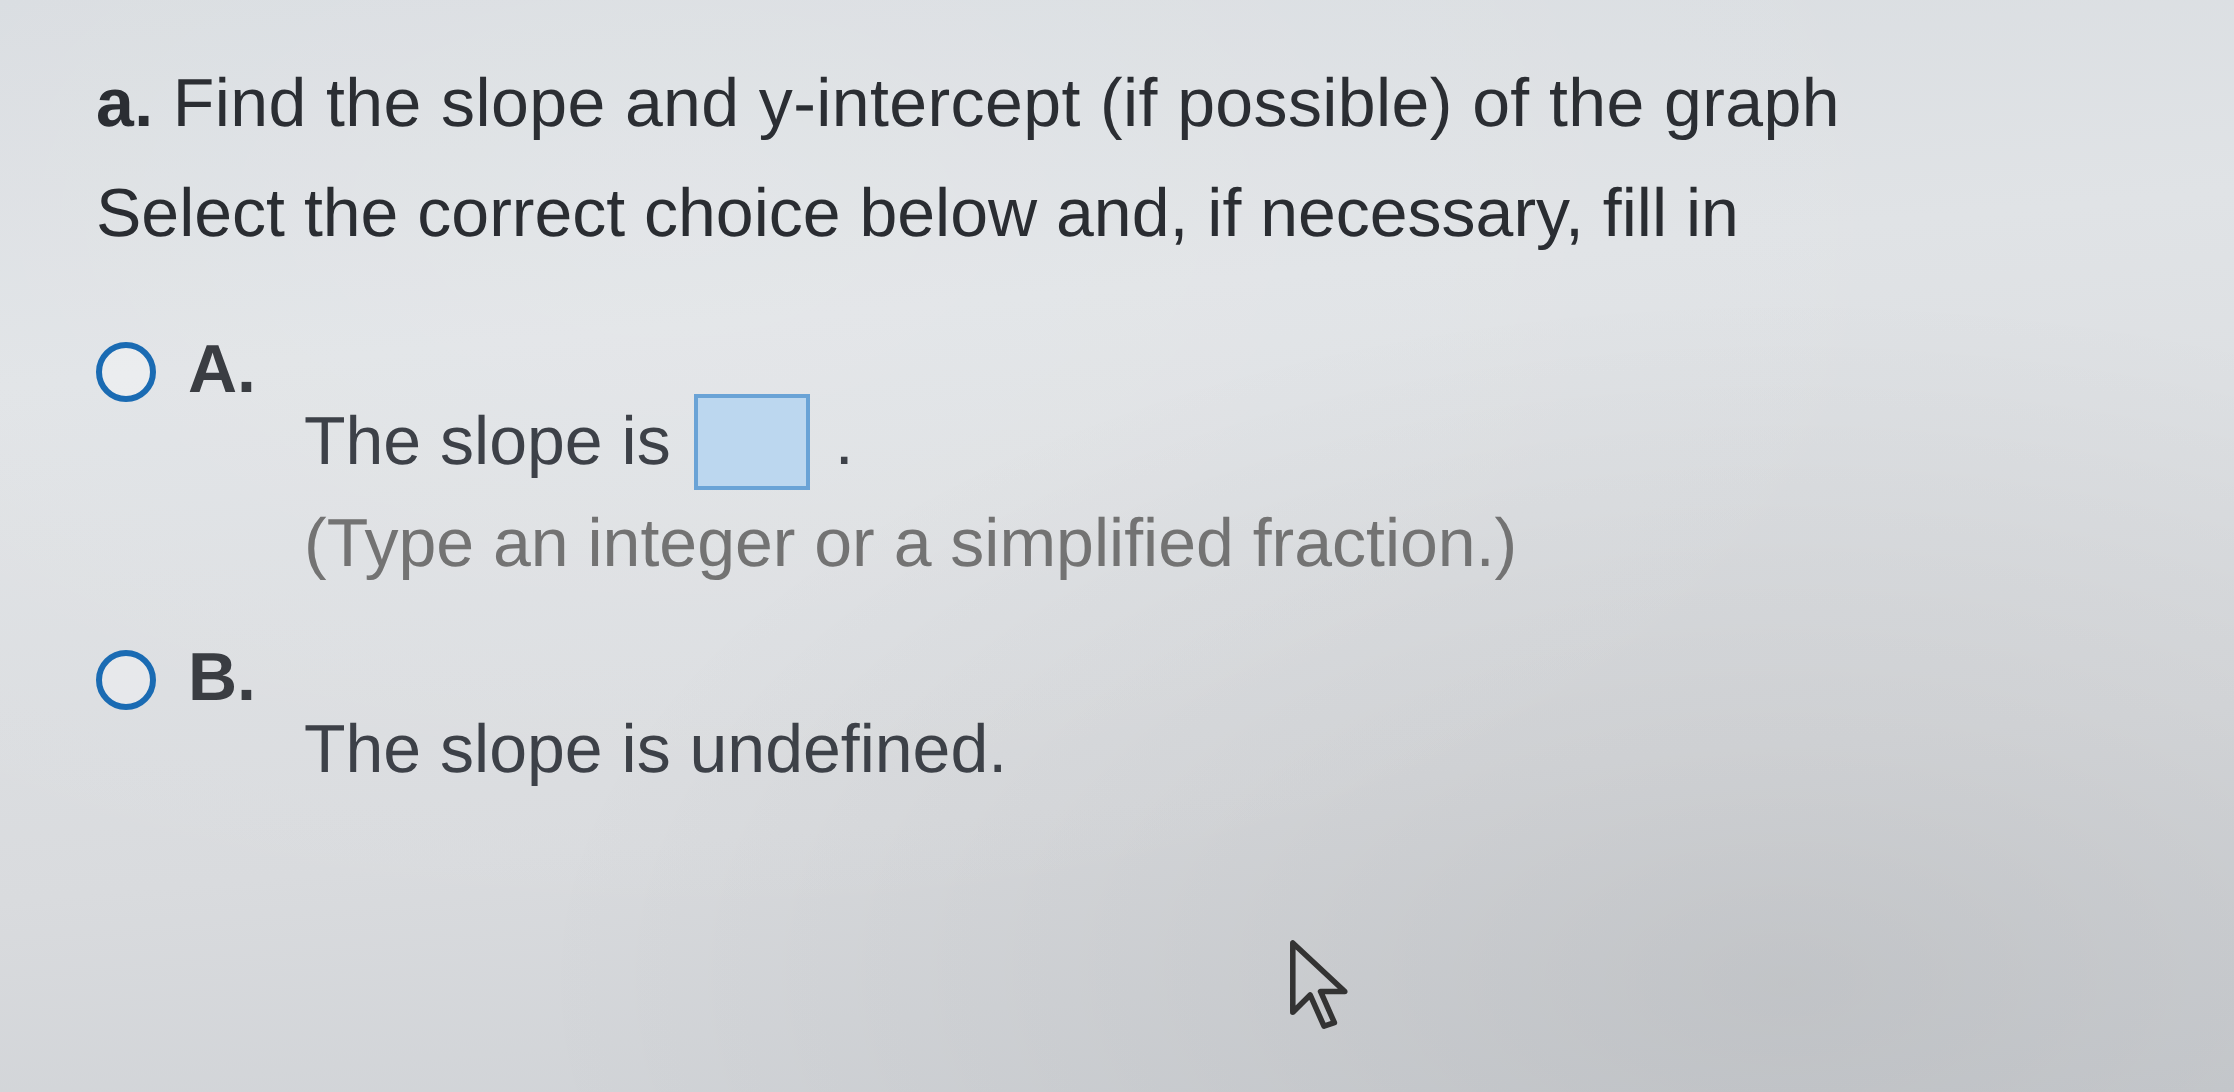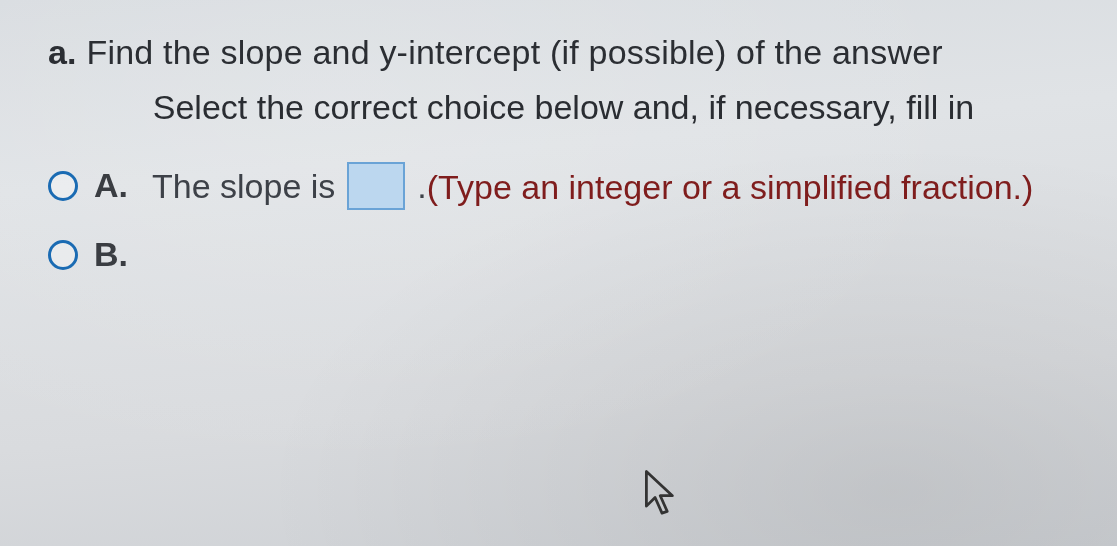--- a/index.html
+++ b/index.html
@@ -39,21 +39,20 @@
     .part-label {
       font-weight: bold;
       color: #2b2e33;
     }
     .instruction {
       font-size: 34px;
       line-height: 1.45;
       color: #2a2d32;
       margin-top: 6px;
       margin-bottom: 28px;
-      text-align: center;
     }
     .choices {
       margin-top: 10px;
     }
     .choice-row {
       display: flex;
       align-items: flex-start;
       font-size: 34px;
       color: #3d4148;
       margin-bottom: 18px;
@@ -70,40 +69,41 @@
       background: rgba(255,255,255,0.3);
     }
     .choice-letter {
       font-weight: bold;
       color: #3a3d42;
       margin-right: 14px;
       min-width: 44px;
     }
     .choice-body {
       display: flex;
-      flex-direction: row;
+      flex-direction: column;
+      margin-top: 36px;
     }
     .choice-text-line {
       display: flex;
       align-items: center;
       flex-wrap: wrap;
       gap: 8px;
     }
     .answer-box {
       display: inline-block;
       width: 58px;
       height: 48px;
       background: #bcd7ef;
       border: 2px solid #6aa3d6;
       margin: 0 4px;
       vertical-align: middle;
     }
     .hint {
       font-size: 34px;
-      color: #7f1d1d;
+      color: #737373;
       margin-top: 2px;
     }
     .cursor {
       position: absolute;
       left: 640px;
       top: 468px;
       z-index: 5;
       pointer-events: none;
     }
     .cursor svg {
@@ -111,21 +111,21 @@
       height: 52px;
     }
   </style>
 </head>
 <body>
 
 <div class="question-block">
 
   <p class="prompt-line">
     <span class="part-label">a.</span>
-    <span>Find the slope and y-intercept (if possible) of the answer</span>
+    <span>Find the slope and y-intercept (if possible) of the graph</span>
   </p>
 
   <p class="instruction">
     <span>Select the correct choice below and, if necessary, fill in</span><br>
   </p>
 
   <div class="choices">
 
     <div class="choice-row">
       <span class="radio"></span>
@@ -136,20 +136,25 @@
           <span class="answer-box"></span>
           <span>.</span>
         </div>
         <div class="hint">(Type an integer or a simplified fraction.)</div>
       </div>
     </div>
 
     <div class="choice-row">
       <span class="radio"></span>
       <span class="choice-letter">B.</span>
+      <div class="choice-body">
+        <div class="choice-text-line">
+          <span>The slope is undefined.</span>
+        </div>
+      </div>
     </div>
 
   </div>
 </div>
 
 <div class="cursor">
   <svg viewBox="0 0 24 30">
     <path d="M3 2 L3 22 L8 17 L12 26 L15 25 L11 16 L18 16 Z" fill="none" stroke="#333" stroke-width="1.6" stroke-linejoin="round"></path>
   </svg>
 </div>

